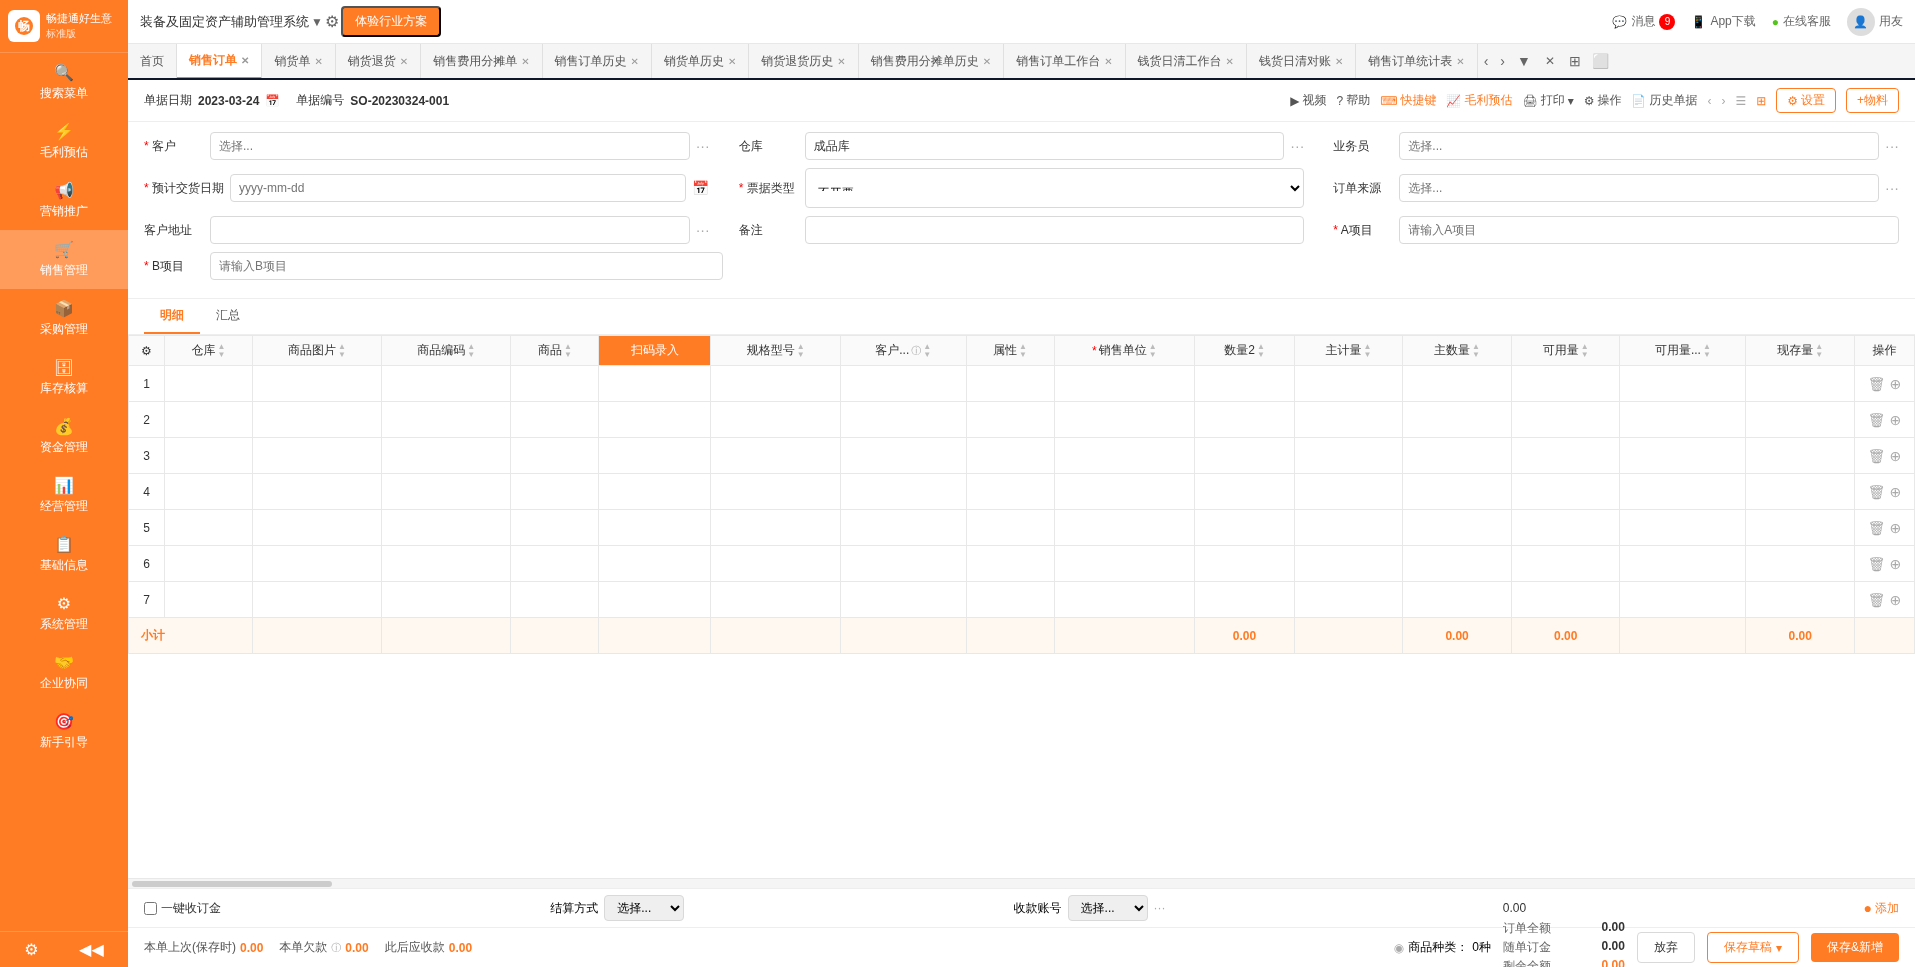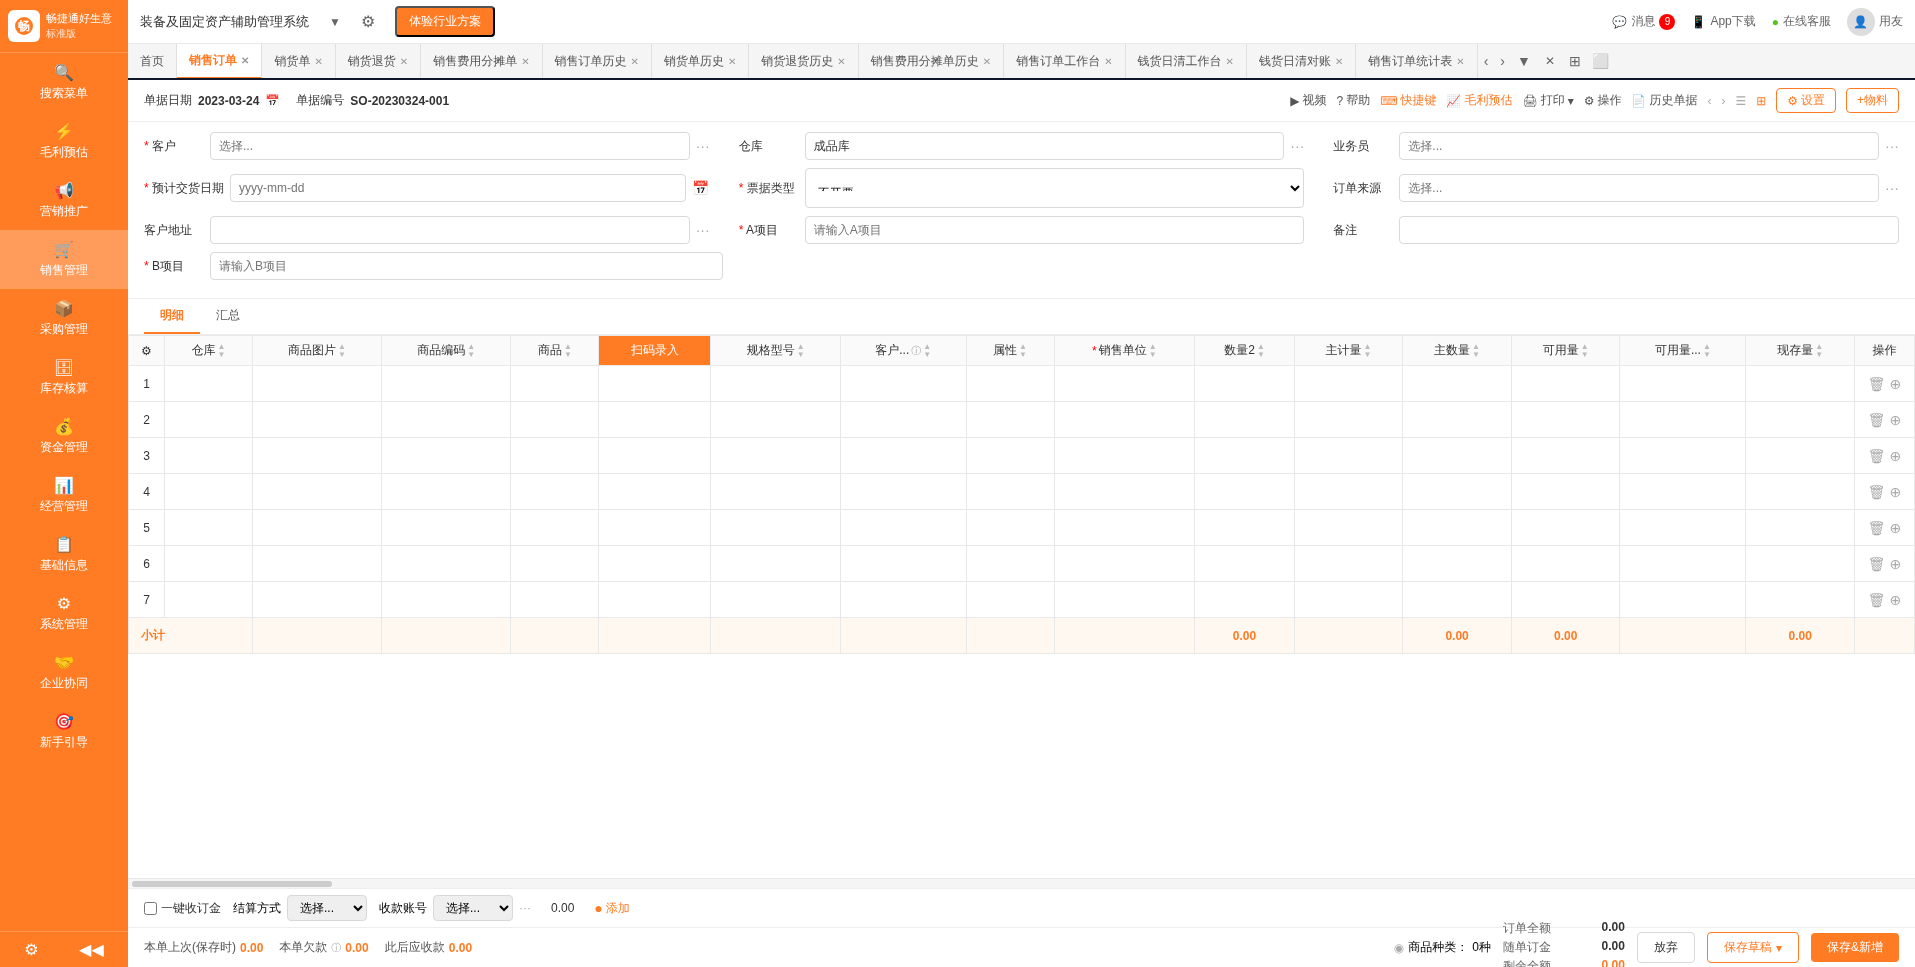--- a/index.html
+++ b/index.html
@@ -14,21 +14,21 @@
     .sidebar-item { width: 100%; display: flex; flex-direction: column; align-items: center; padding: 10px 4px; cursor: pointer; color: #fff; font-size: 11px; gap: 3px; transition: background 0.2s; }
     .sidebar-item.active { background: rgba(255,255,255,0.25); }
     .sidebar-item-icon { font-size: 16px; }
     .sidebar-bottom { width: 100%; padding: 8px 4px; display: flex; justify-content: space-around; border-top: 1px solid rgba(255,255,255,0.2); }
     .sidebar-bottom-btn { color: #fff; font-size: 16px; cursor: pointer; }
 
     
     .main { flex: 1; display: flex; flex-direction: column; overflow: hidden; }
 
     
-    .topbar { height: 44px; background: #fff; display: flex; align-items: center; padding: 0 12px; gap: 20px; border-bottom: 1px solid #e8e8e8; flex-shrink: 0; }
+    .topbar { height: 44px; background: #fff; display: flex; align-items: center; padding: 0 12px; gap: 2px; border-bottom: 1px solid #e8e8e8; flex-shrink: 0; }
     .topbar-title { font-size: 13px; color: #333; }
     .topbar-dropdown { color: #666; font-size: 12px; cursor: pointer; }
     .topbar-settings { font-size: 16px; color: #666; cursor: pointer; }
     .topbar-solution { background: #ff7b24; color: #fff; padding: 5px 12px; border-radius: 4px; cursor: pointer; font-size: 12px; }
     .topbar-right { margin-left: auto; display: flex; align-items: center; gap: 16px; }
     .topbar-right-item { display: flex; align-items: center; gap: 4px; color: #666; cursor: pointer; font-size: 12px; }
     .topbar-badge { background: #f00; color: #fff; border-radius: 50%; width: 16px; height: 16px; display: flex; align-items: center; justify-content: center; font-size: 10px; }
     .topbar-avatar { width: 28px; height: 28px; background: #ddd; border-radius: 50%; display: flex; align-items: center; justify-content: center; color: #999; }
 
     
@@ -75,21 +75,21 @@
     .col-settings { width: 36px; }
     .col-actions { width: 60px; }
     .action-btn { background: none; border: none; cursor: pointer; color: #aaa; font-size: 14px; padding: 2px; }
     .th-sort { display: flex; align-items: center; justify-content: center; gap: 2px; cursor: pointer; }
     .sort-icon { display: flex; flex-direction: column; font-size: 8px; line-height: 1; color: #bbb; }
 
     
     .summary-row td { background: #fff8f0; font-weight: bold; color: #ff7b24; }
 
     
-    .form-bottom { padding: 6px 16px; border-top: 1px solid #eee; display: flex; align-items: center; gap: 12px; background: #fff; flex-shrink: 0; }
+    .form-bottom { padding: 6px 16px; border-top: 1px solid #eee; display: flex; align-items: center; gap: 12px; background: #fff; flex-shrink: 0; justify-content: space-between; }
     .checkbox-label { display: flex; align-items: center; gap: 4px; cursor: pointer; color: #333; }
     .form-bottom-field { display: flex; align-items: center; gap: 6px; }
     .form-bottom-input { border: 1px solid #d9d9d9; border-radius: 4px; padding: 3px 8px; height: 26px; width: 100px; font-size: 12px; }
     .amount-display { color: #333; font-size: 12px; padding: 2px 8px; }
     .add-btn { color: #ff7b24; cursor: pointer; display: flex; align-items: center; gap: 3px; font-size: 12px; }
 
     
     .footer-bar { height: 40px; background: #fff; border-top: 1px solid #eee; display: flex; align-items: center; padding: 0 16px; flex-shrink: 0; }
     .footer-stats { display: flex; align-items: center; gap: 16px; color: #555; }
     .footer-stats-item { display: flex; align-items: center; gap: 4px; }
@@ -361,26 +361,26 @@
           <span class="form-field-more">···</span>
         </div>
       </div>
       <div class="form-row">
         <div class="form-field" style="flex:2;">
           <span class="form-field-label">客户地址</span>
           <input type="text" class="form-field-input" style="">
           <span class="form-field-more">···</span>
         </div>
         <div class="form-field" style="flex:2;">
+          <span class="form-field-label">备注</span>
+          <input type="text" class="form-field-input" style="flex: 3 1 0%;">
+        </div>
+        <div class="form-field" style="flex:2;">
           <span class="form-field-label required">A项目</span>
           <input type="text" class="form-field-input" placeholder="请输入A项目" style="">
-        </div>
-        <div class="form-field" style="flex:2;">
-          <span class="form-field-label">备注</span>
-          <input type="text" class="form-field-input" style="flex: 3 1 0%;">
         </div>
       </div>
       <div class="form-row">
         <div class="form-field" style="flex:2;max-width:33%;">
           <span class="form-field-label required">B项目</span>
           <input type="text" class="form-field-input" placeholder="请输入B项目" style="">
         </div>
       </div>
     </div>
 

